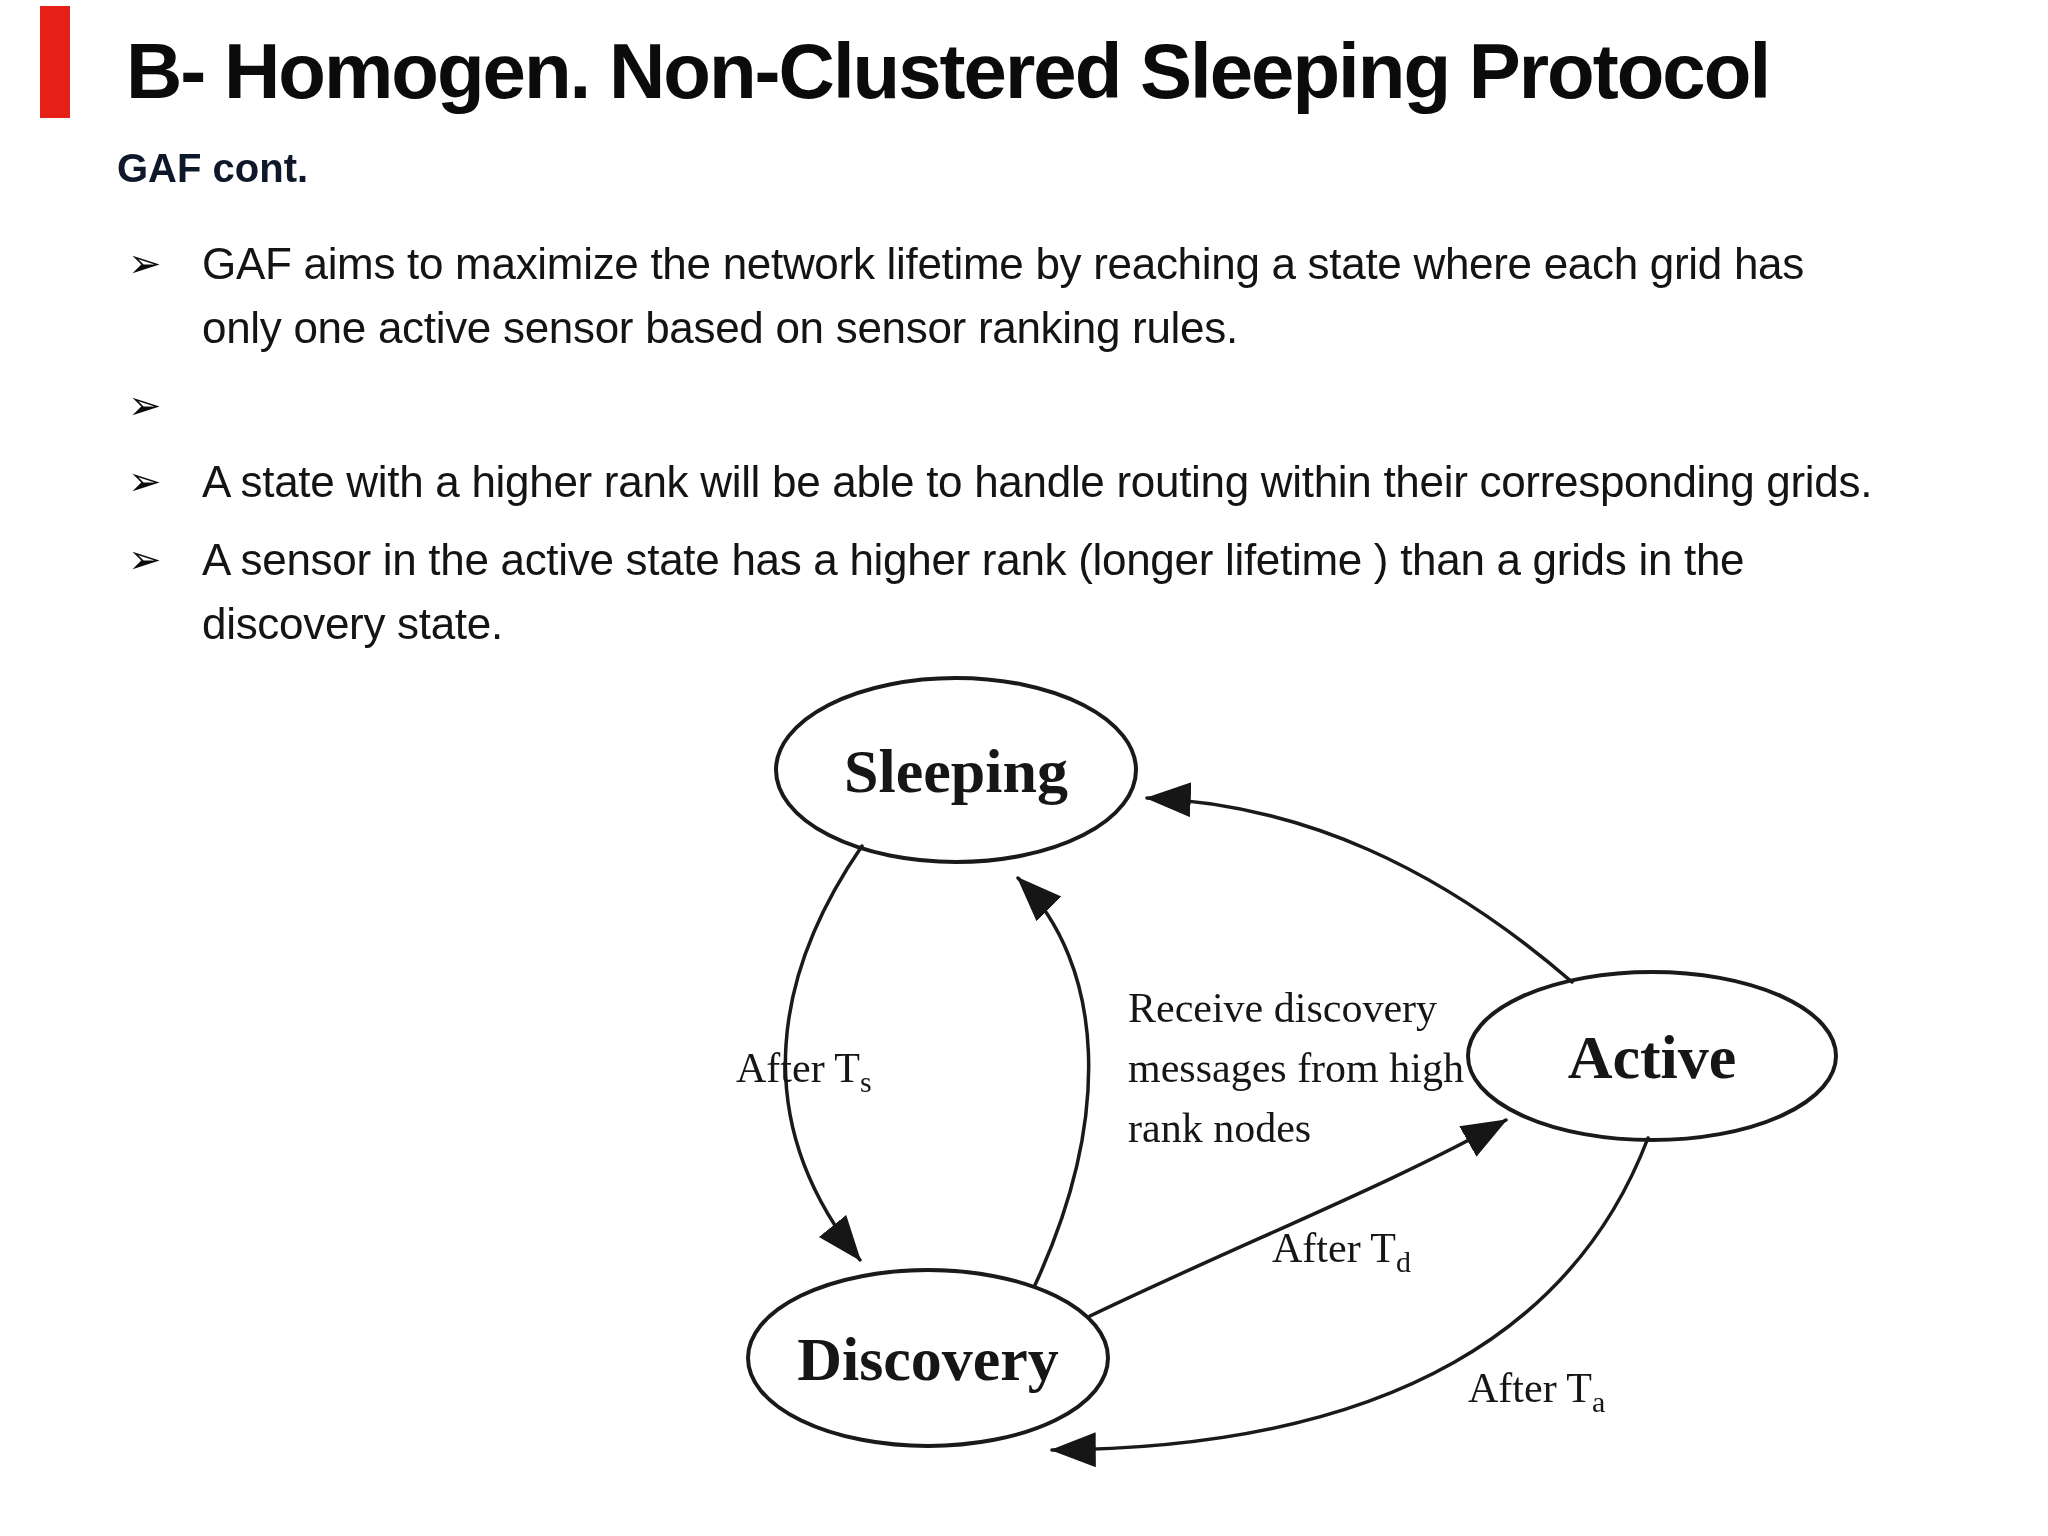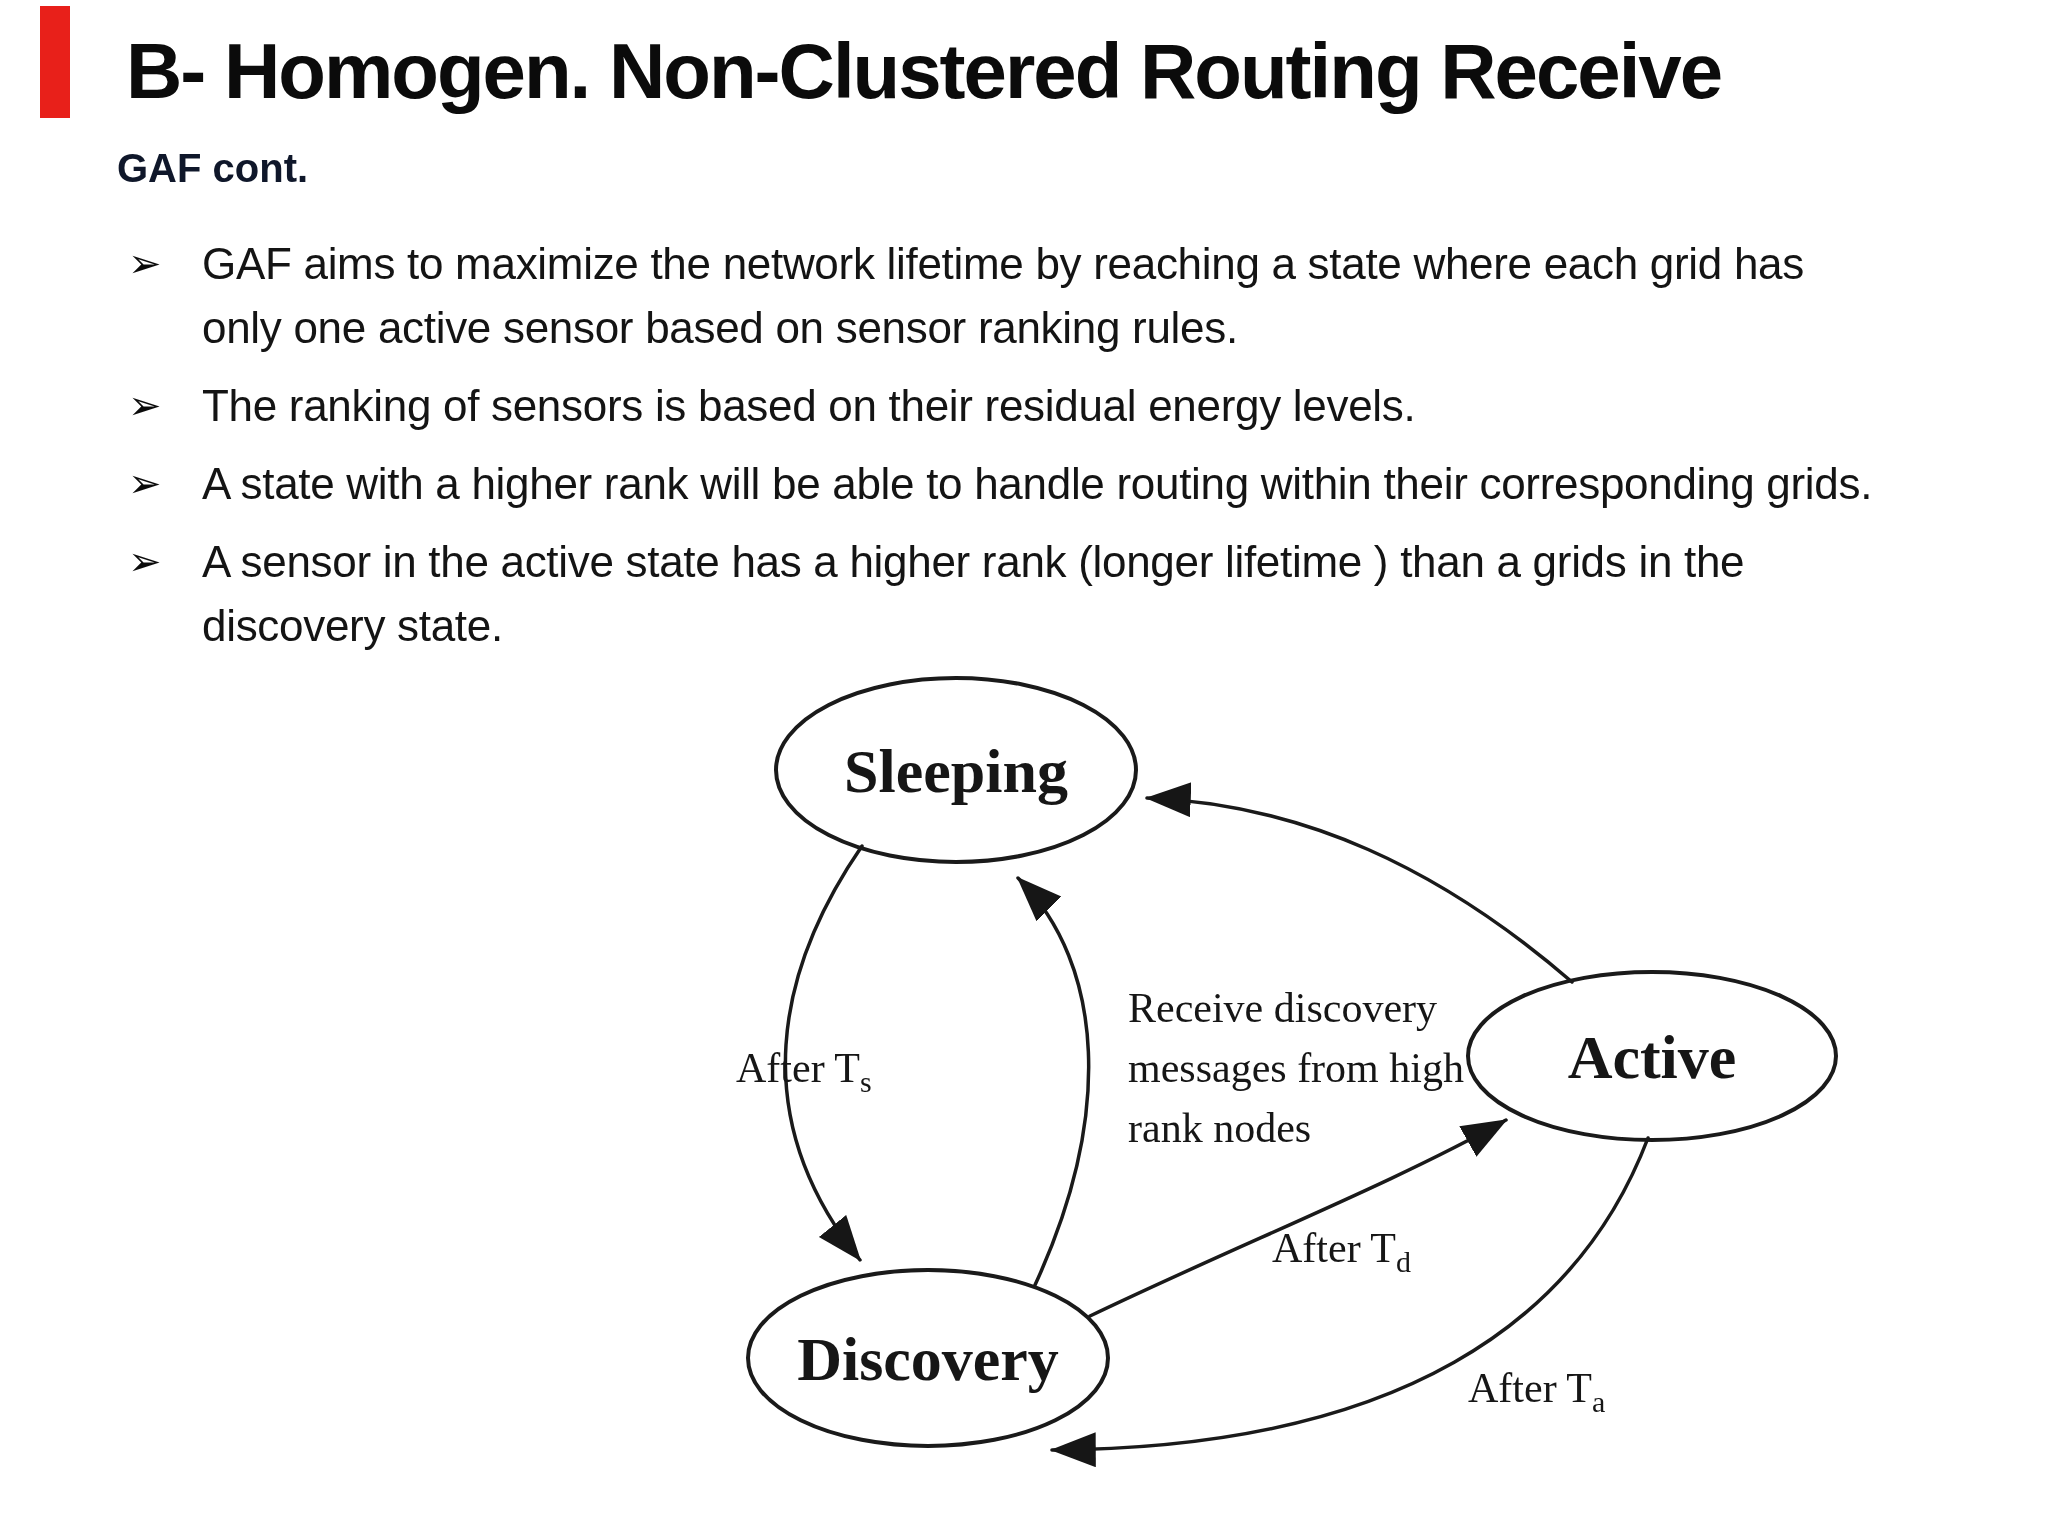--- a/index.html
+++ b/index.html
@@ -77,31 +77,30 @@
     stroke-width:4;
   }
 </style>
 </head>
 <body>
 
 <div class="slide">
 
   <div class="accent-bar" style="background: rgb(232, 32, 26);"></div>
 
-  <div class="title">B- Homogen. Non-Clustered Routing Receive</div>
+  <div class="title">B- Homogen. Non-Clustered Sleeping Protocol</div>
   <div class="subtitle">GAF cont.</div>
 
   <div class="bullets">
     <div class="bullet">
       <div class="bullet-marker">➢</div>
       <div class="bullet-text">GAF aims to maximize the network lifetime by reaching a state where each grid has only one active sensor based on sensor ranking rules.</div>
     </div>
     <div class="bullet">
       <div class="bullet-marker">➢</div>
-      <div class="bullet-text">The ranking of sensors is based on their residual energy levels.</div>
     </div>
     <div class="bullet">
       <div class="bullet-marker">➢</div>
       <div class="bullet-text">A state with a higher rank will be able to handle routing within their corresponding grids.</div>
     </div>
     <div class="bullet">
       <div class="bullet-marker">➢</div>
       <div class="bullet-text">A sensor in the active state has a higher rank (longer lifetime ) than a grids in the discovery state.</div>
     </div>
   </div>

